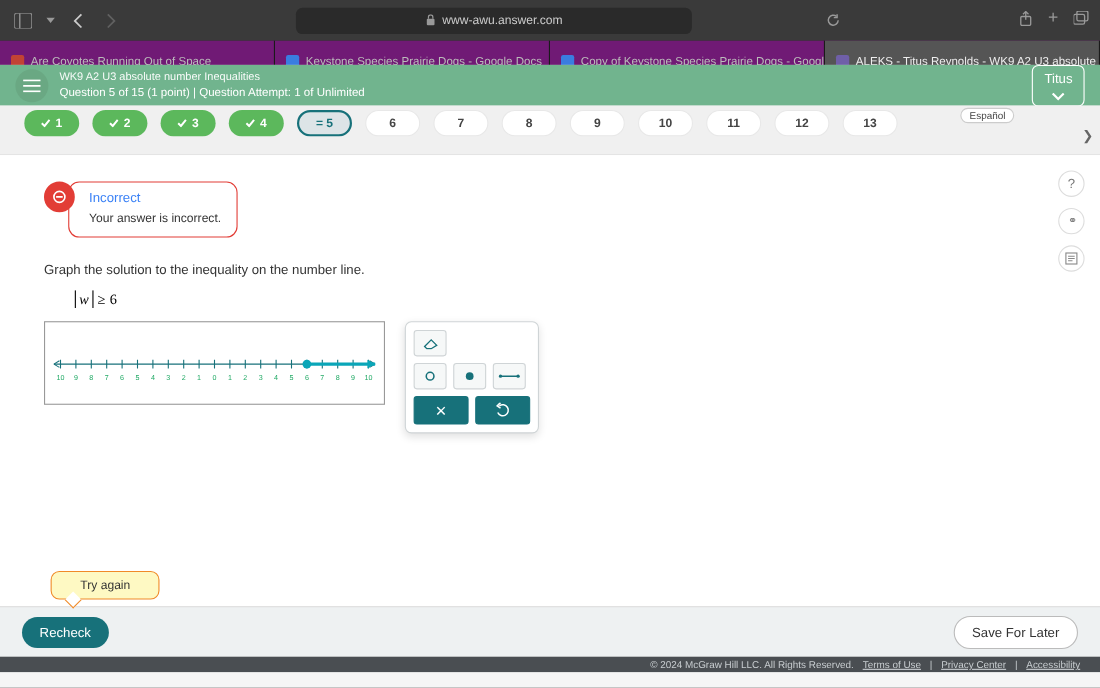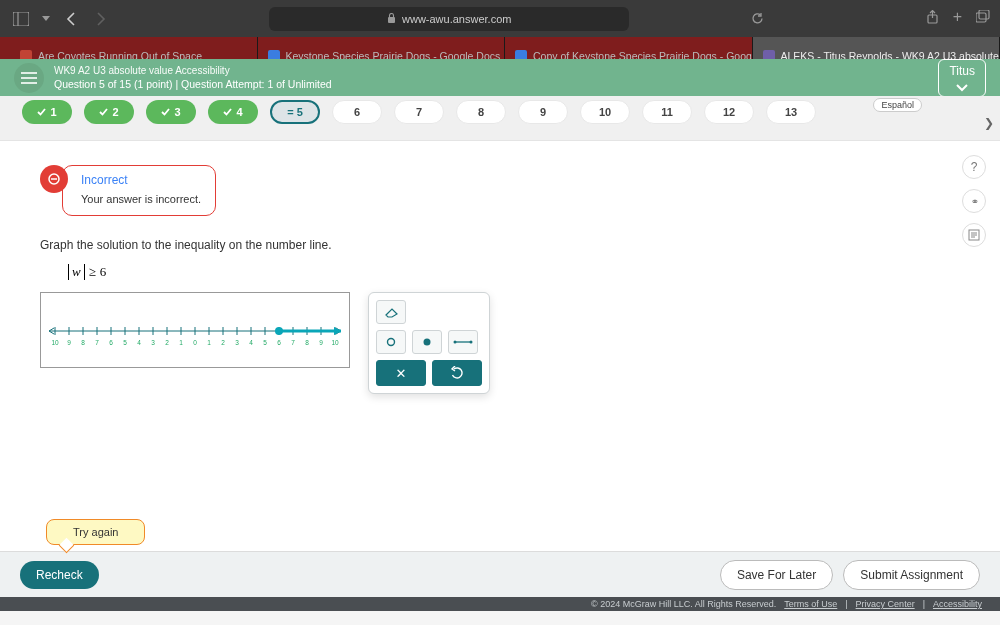--- a/index.html
+++ b/index.html
@@ -4,21 +4,21 @@
 <style>
   * { box-sizing: border-box; margin: 0; padding: 0; }
   body { font-family: -apple-system, "Helvetica Neue", Arial, sans-serif; font-size: 12px; background: #2a2a2a; width: 1000px; height: 625px; overflow: hidden; }
 
   
   .chrome { background: #3a3a3a; height: 37px; display: flex; align-items: center; padding: 0 10px; gap: 8px; }
   .chrome-btn { width: 22px; height: 22px; display: flex; align-items: center; justify-content: center; color: #999; border-radius: 4px; }
   .urlbar { flex: 1; max-width: 360px; margin: 0 auto; height: 24px; background: #2a2a2a; border-radius: 6px; display: flex; align-items: center; justify-content: center; gap: 6px; color: #ccc; font-size: 11px; }
   .chrome-right { margin-left: auto; display: flex; gap: 14px; color: #999; }
 
-  .tabs { background: #7f1d1d; height: 38px; display: flex; padding-left: 10px; }
+  .tabs { background: #701a75; height: 38px; display: flex; }
   .tab { flex: 1; display: flex; align-items: center; gap: 6px; padding: 0 10px; color: #bbb; font-size: 10.5px; border-right: 1px solid #1a1a1a; overflow: hidden; white-space: nowrap; }
   .tab.active { background: #555; color: #eee; }
   .tab-favicon { width: 12px; height: 12px; border-radius: 2px; flex-shrink: 0; }
 
   
   .app { position: absolute; top: 59px; left: 0; right: 0; bottom: 0; background: #f5f5f5; }
 
   .app-header { background: #71b48e; height: 37px; display: flex; align-items: center; padding: 0 14px; color: #fff; }
   .menu-btn { width: 30px; height: 30px; background: #6aa883; border-radius: 50%; display: flex; align-items: center; justify-content: center; margin-right: 10px; }
   .hdr-lines { display: flex; flex-direction: column; gap: 2px; font-size: 10px; }
@@ -151,21 +151,21 @@
 <div class="app">
   <div class="app-header">
     <div class="menu-btn">
       <svg width="16" height="12">
           <line x1="0" y1="1" x2="16" y2="1" stroke="#fff" stroke-width="1.6"></line>
           <line x1="0" y1="6" x2="16" y2="6" stroke="#fff" stroke-width="1.6"></line>
           <line x1="0" y1="11" x2="16" y2="11" stroke="#fff" stroke-width="1.6"></line>
         </svg>
     </div>
     <div class="hdr-lines">
-      <div class="hdr-line1">WK9 A2 U3 absolute value Accessibility</div>
+      <div class="hdr-line1">WK9 A2 U3 absolute number Inequalities</div>
       <div class="hdr-line2">Question 5 of 15 (1 point)   |   Question Attempt: 1 of Unlimited</div>
     </div>
     <div class="user-chip">
       <span>Titus</span>
       <svg width="12" height="8">
           <path d="M1 1 L6 6 L11 1" fill="none" stroke="#fff" stroke-width="2"></path>
         </svg>
     </div>
   </div>
 
@@ -324,21 +324,20 @@
       </div>
     </div>
 
     <div class="tryagain">Try again</div>
   </div>
 
   <div class="footer-bar">
     <button class="btn btn-primary">Recheck</button>
     <div class="spacer"></div>
     <button class="btn btn-outline">Save For Later</button>
-    <button class="btn btn-outline">Submit Assignment</button>
   </div>
 
   <div class="legal">
     <span>© 2024 McGraw Hill LLC. All Rights Reserved.</span>
     <a>Terms of Use</a>
       <span>|</span>
     <a>Privacy Center</a>
       <span>|</span>
     <a>Accessibility</a>
   </div>

